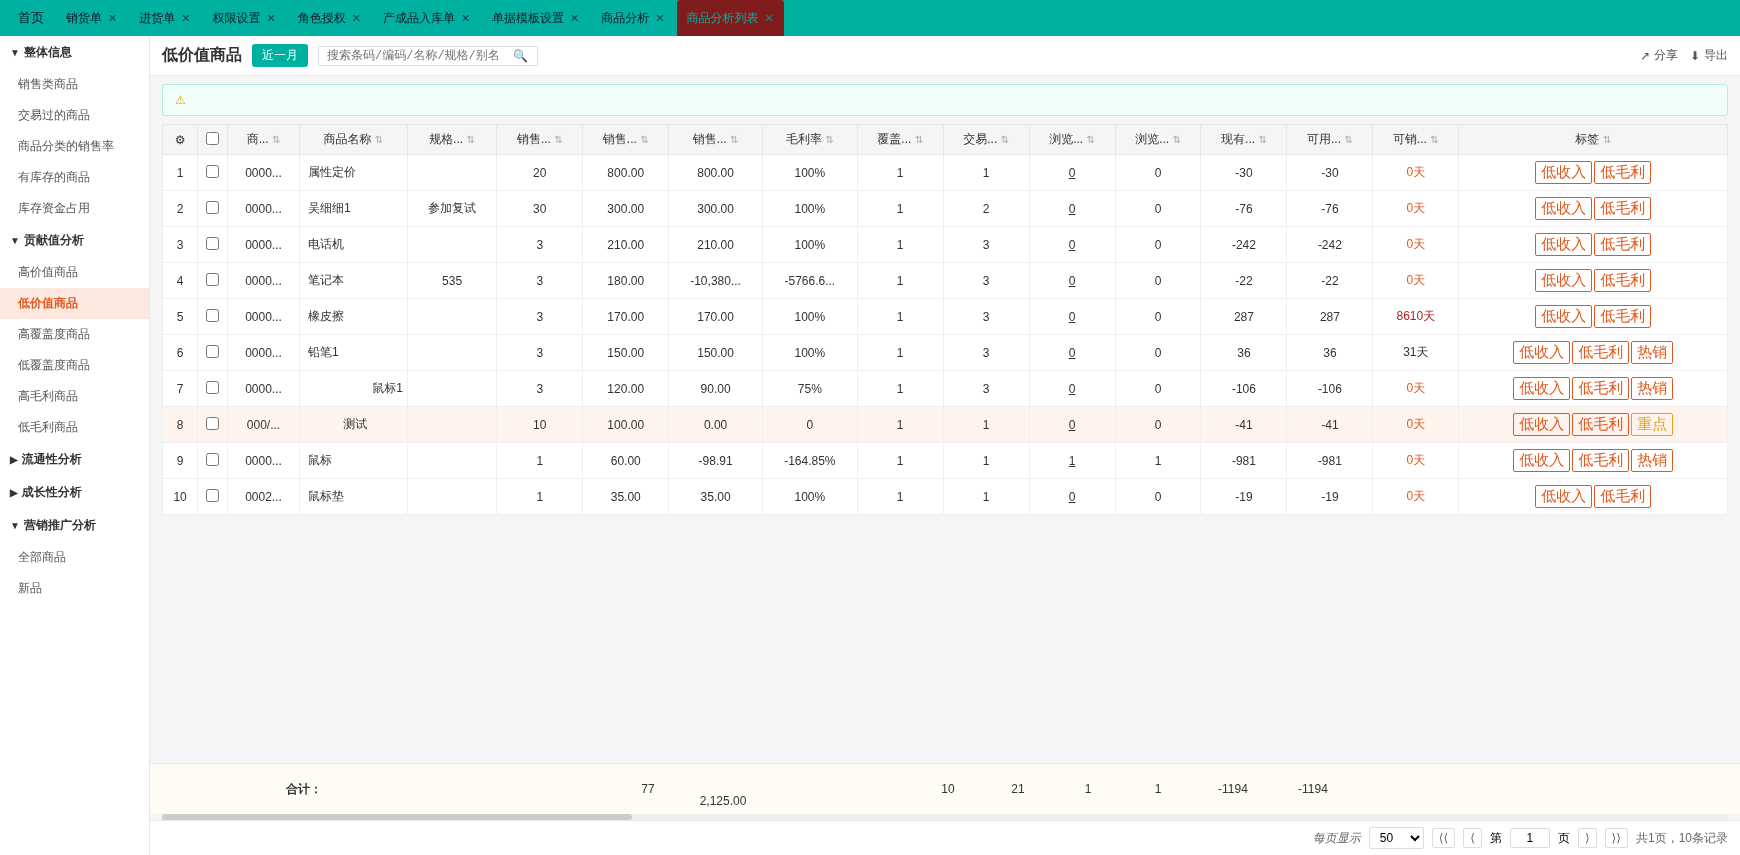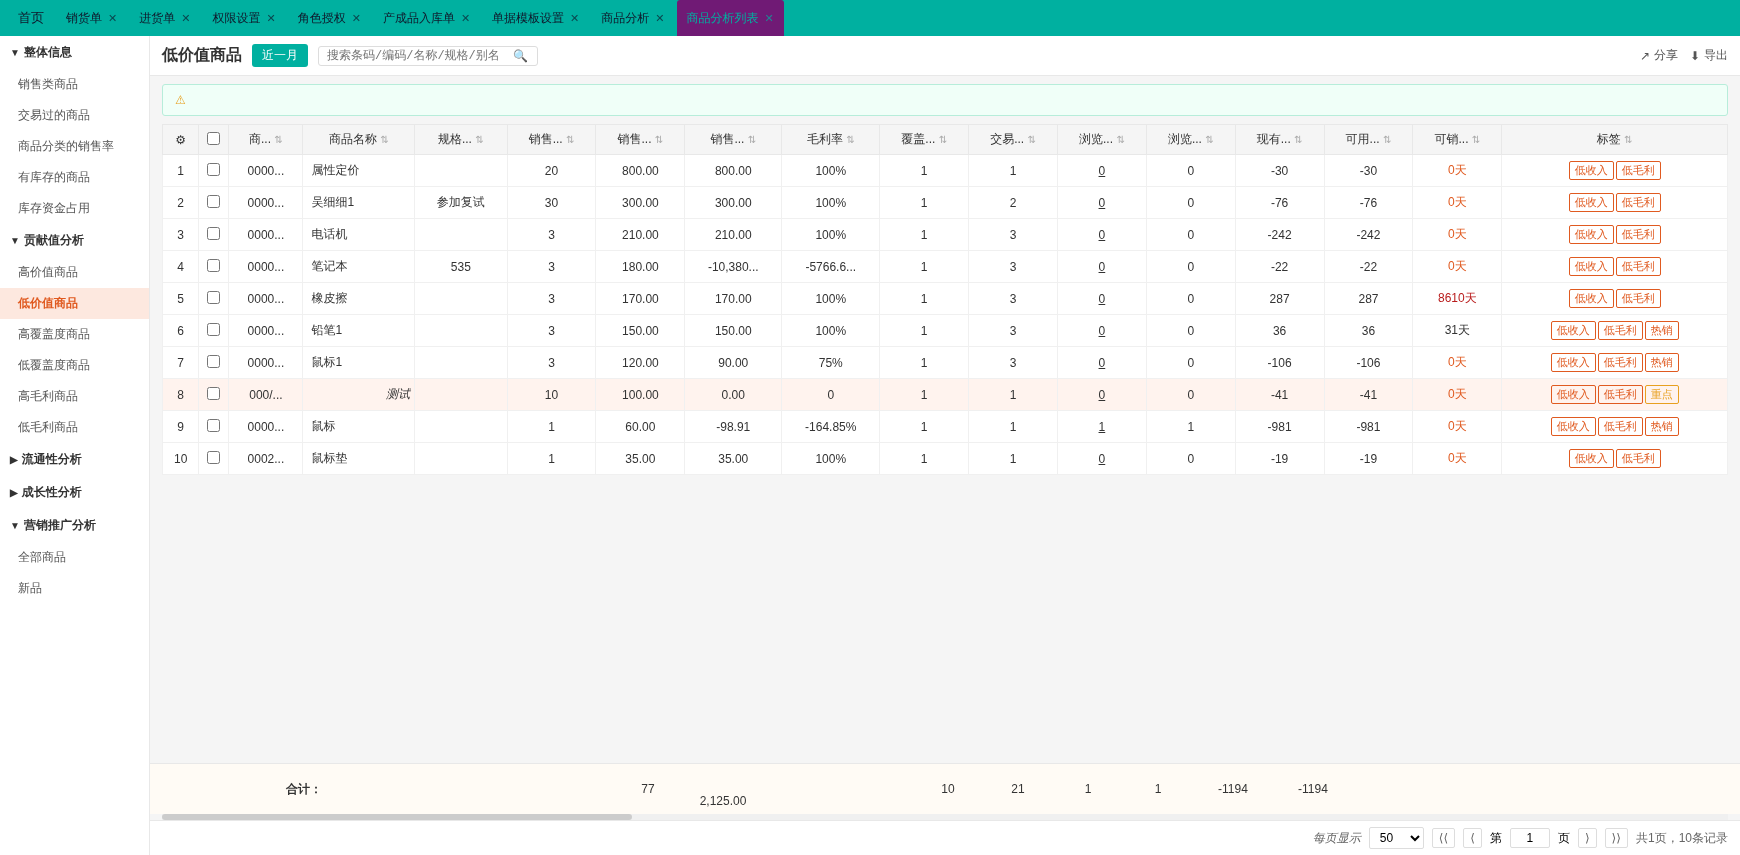--- a/index.html
+++ b/index.html
@@ -18,21 +18,21 @@
       color: #0f172a;
       padding: 0 10px;
       height: 36px;
       display: flex;
       align-items: center;
       cursor: pointer;
       white-space: nowrap;
       font-size: 13px;
     }
     .nav-item.active {
-      background: #701a75;
+      background: #7f1d1d;
       color: #00b0a0;
       border-radius: 3px 3px 0 0;
     }
     .nav-item .close-x {
       margin-left: 6px;
       font-size: 11px;
       opacity: 0.7;
     }
 
     
@@ -194,21 +194,21 @@
       padding: 6px 4px;
       text-align: center;
       color: #333;
       white-space: nowrap;
     }
 
     .tag {
       display: inline-block;
       padding: 1px 5px;
       border-radius: 2px;
-      font-size: 11px;
+      font-size: 15px;
       margin: 0 1px;
     }
     .tag-red { color: #e05a20; border: 1px solid #e05a20; }
     .tag-orange { color: #e8a020; border: 1px solid #e8a020; }
 
     .underline { text-decoration: underline; }
 
     .checkbox-col { width: 30px; }
 
     
@@ -537,42 +537,42 @@
       <td>36</td>
       <td><span style="color:#333">31天</span></td>
       <td><span class="tag tag-red">低收入</span><span class="tag tag-red">低毛利</span><span class="tag tag-red">热销</span></td>
     </tr>
               <tr>
       <td>7</td>
       <td class="checkbox-col">
         <input type="checkbox" style="">
       </td>
       <td>0000...</td>
-      <td style="text-align:left; padding-left:8px;">鼠标1</td>
+      <td style="text-align:right; padding-left:8px;">鼠标1</td>
       <td></td>
       <td>3</td>
       <td>120.00</td>
       <td>90.00</td>
       <td>75%</td>
       <td>1</td>
       <td>3</td>
       <td><span class="underline">0</span></td>
       <td>0</td>
       <td>-106</td>
       <td>-106</td>
       <td><span style="color:#e05a20">0天</span></td>
       <td><span class="tag tag-red">低收入</span><span class="tag tag-red">低毛利</span><span class="tag tag-red">热销</span></td>
     </tr>
               <tr class="highlighted">
       <td>8</td>
       <td class="checkbox-col">
         <input type="checkbox" style="accent-color: rgb(224, 90, 32);">
       </td>
       <td>000/...</td>
-      <td style="text-align:right; padding-left:8px;font-style:italic;">测试</td>
+      <td style="text-align:center; padding-left:8px;">测试</td>
       <td></td>
       <td>10</td>
       <td>100.00</td>
       <td>0.00</td>
       <td>0</td>
       <td>1</td>
       <td>1</td>
       <td><span class="underline">0</span></td>
       <td>0</td>
       <td>-41</td>

